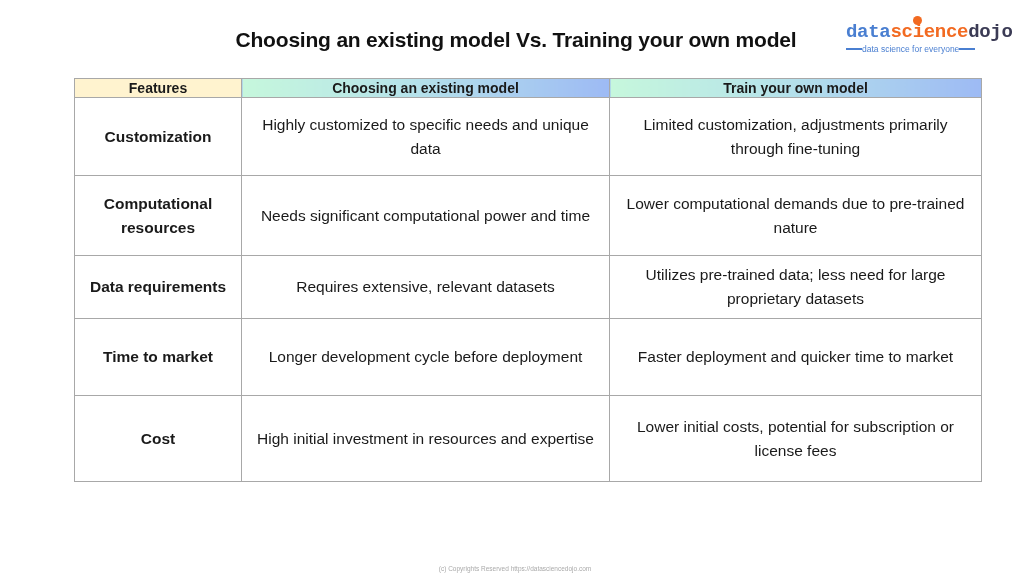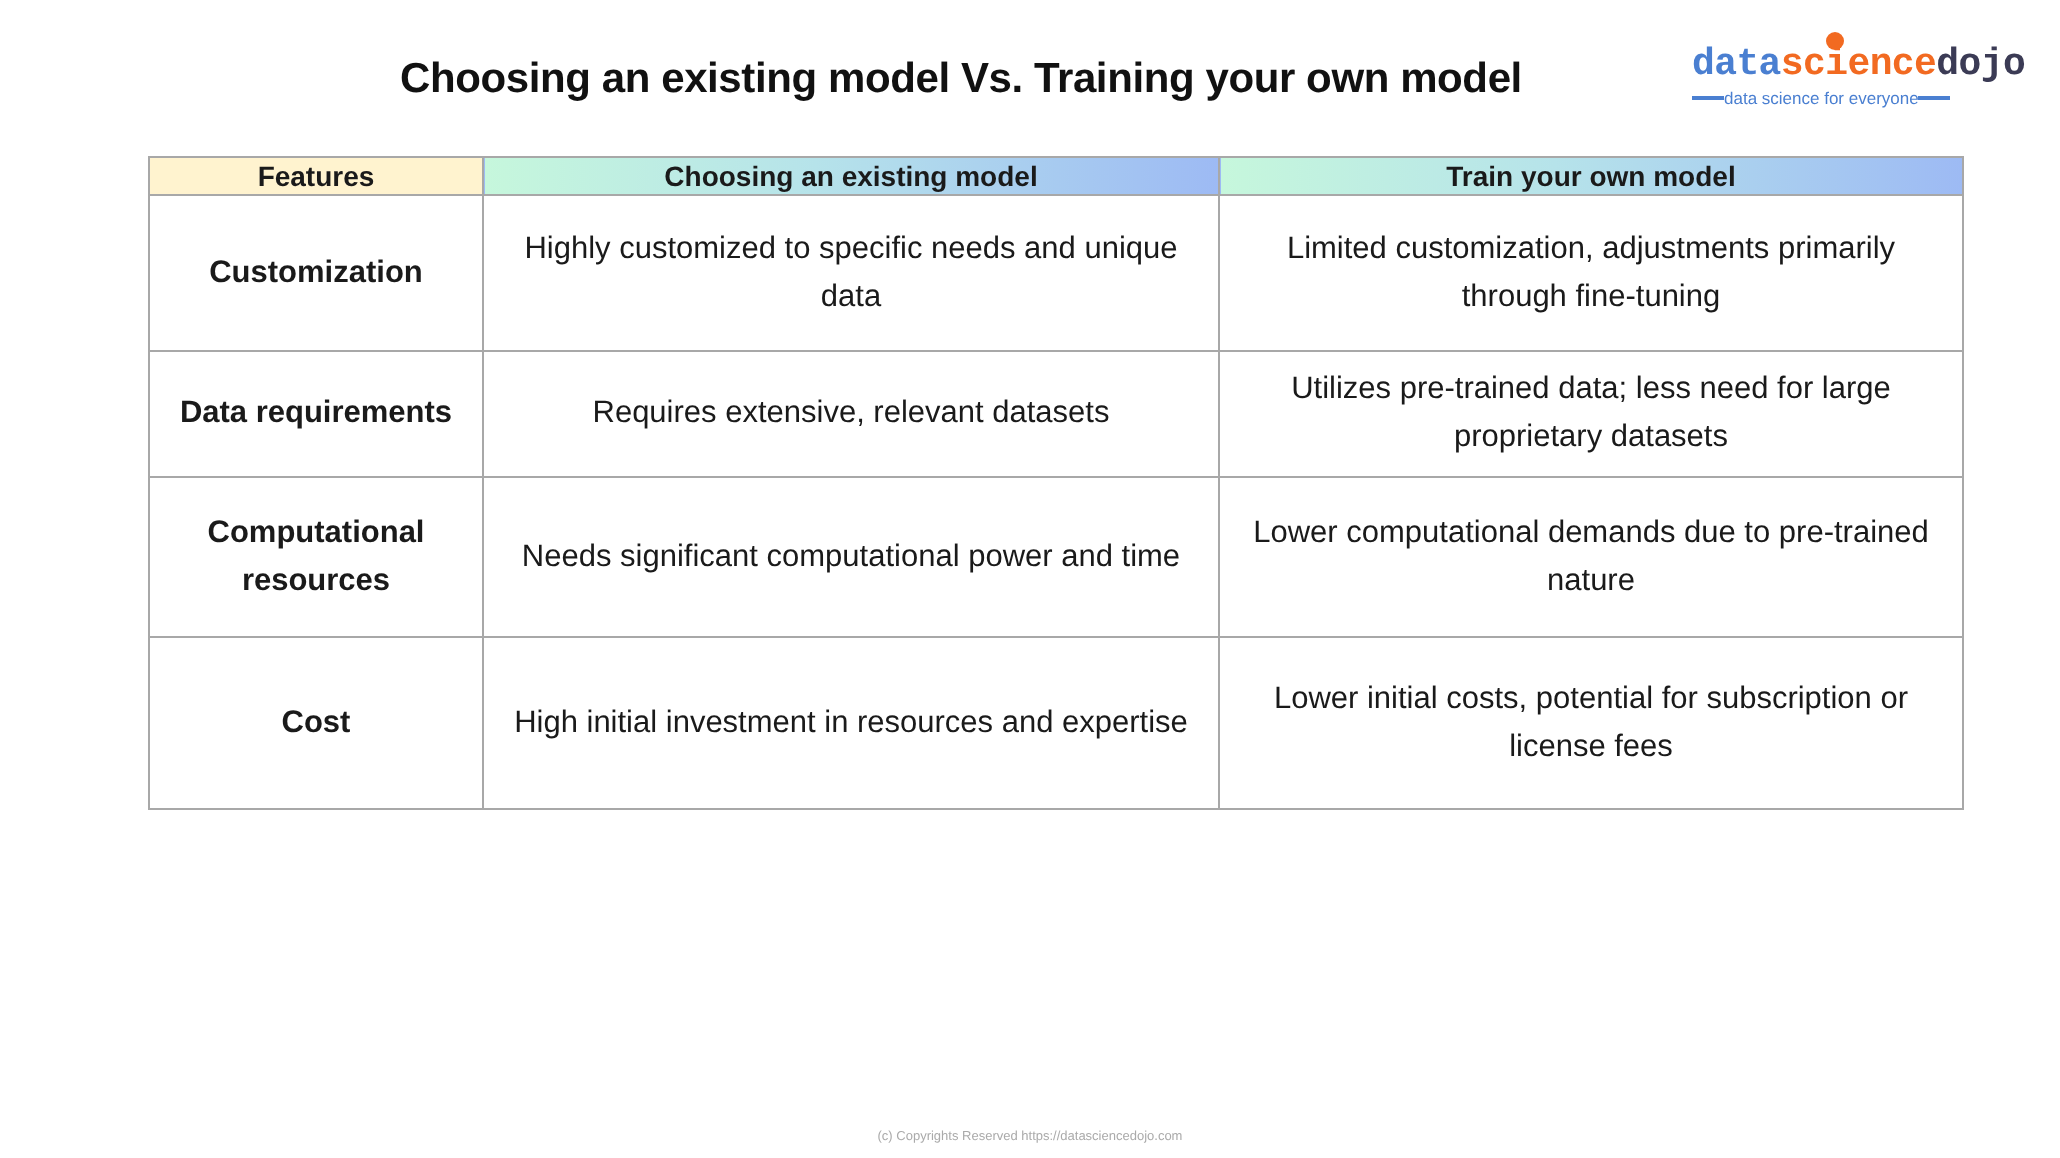--- a/index.html
+++ b/index.html
@@ -1,21 +1,21 @@
 <!DOCTYPE html>
 <html><head>
 <meta charset="utf-8">
 <style>
   * { box-sizing: border-box; margin: 0; padding: 0; }
   html, body { width: 1030px; height: 579px; background: #ffffff; overflow: hidden; }
   body { position: relative; font-family: "Liberation Sans", sans-serif; color: #111; }
 
   .title {
     position: absolute; left: 200px; top: 28px; width: 632px;
-    font-size: 21px; font-weight: bold; color: #111;
+    text-align: center; font-size: 21px; font-weight: bold; color: #111;
     letter-spacing: -0.2px;
   }
 
   .logo { position: absolute; left: 846px; top: 22px; width: 160px; height: 40px; }
   .logo-main { font-size: 19px; font-weight: bold; letter-spacing: -0.3px; line-height: 20px; white-space: nowrap; position: relative; font-family: Liberation Mono, monospace; }
   .logo-data { color: #4a7fd1; }
   .logo-science { color: #f26a21; }
   .logo-dojo { color: #3b3b55; }
   .logo-dot {
     position: absolute; left: 67px; top: -6px; width: 9px; height: 9px;
@@ -74,29 +74,34 @@
       <th class="h-grad">Choosing an existing model</th>
       <th class="h-grad">Train your own model</th>
     </tr>
   </thead>
   <tbody>
     <tr style="height:78px">
       <td class="feat">Customization</td>
       <td>Highly customized to specific needs and unique data</td>
       <td>Limited customization, adjustments primarily through fine-tuning</td>
     </tr>
+    <tr style="height:80px">
+      <td class="feat">Computational resources</td>
+      <td>Needs significant computational power and time</td>
+      <td>Lower computational demands due to pre-trained nature</td>
+    </tr>
     <tr style="height:63px">
       <td class="feat">Data requirements</td>
       <td>Requires extensive, relevant datasets</td>
       <td>Utilizes pre-trained data; less need for large proprietary datasets</td>
     </tr>
-    <tr style="height:80px">
-      <td class="feat">Computational resources</td>
-      <td>Needs significant computational power and time</td>
-      <td>Lower computational demands due to pre-trained nature</td>
+    <tr style="height:77px">
+      <td class="feat">Time to market</td>
+      <td>Longer development cycle before deployment</td>
+      <td>Faster deployment and quicker time to market</td>
     </tr>
     <tr style="height:86px">
       <td class="feat">Cost</td>
       <td>High initial investment in resources and expertise</td>
       <td>Lower initial costs, potential for subscription or license fees</td>
     </tr>
   </tbody>
 </table>
 
 <div class="footer">(c) Copyrights Reserved  https://datasciencedojo.com</div>

